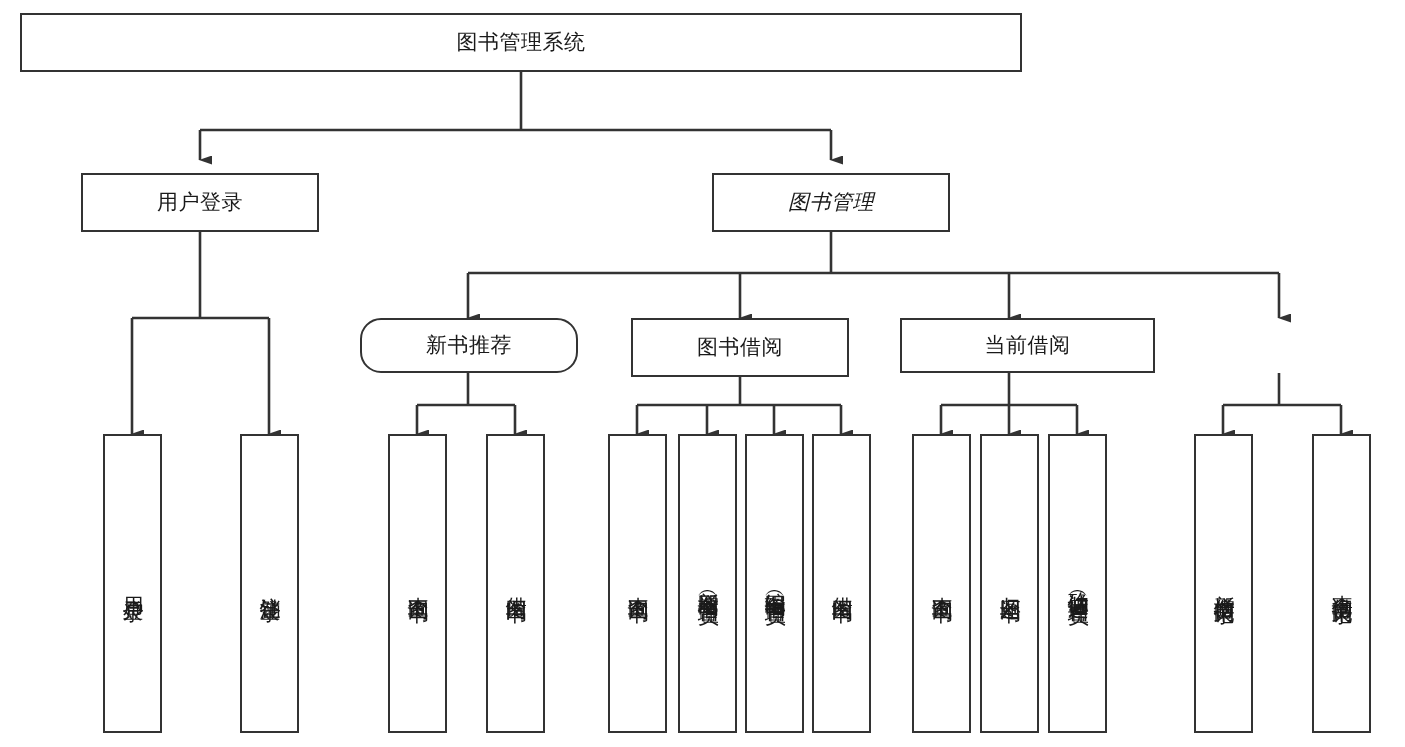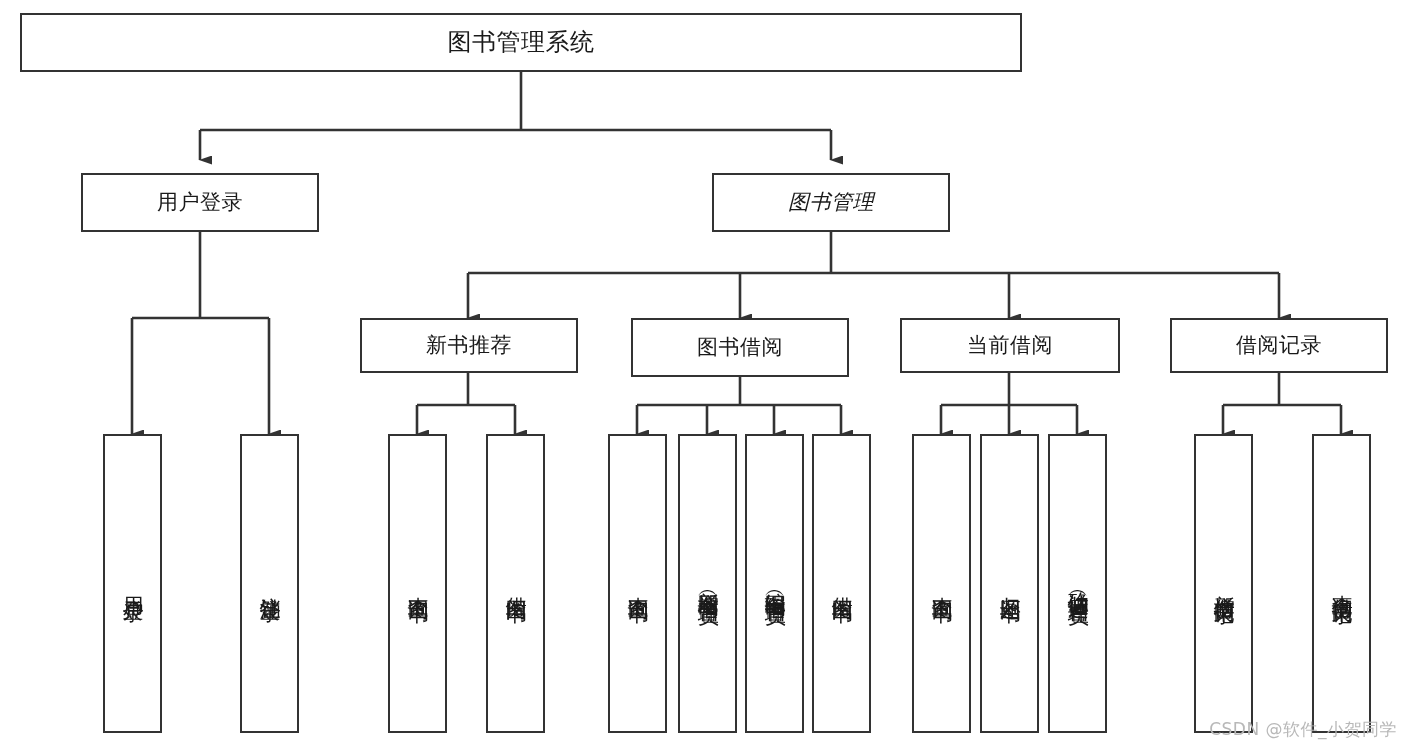--- a/index.html
+++ b/index.html
@@ -40,21 +40,21 @@
     color: #1a1a1a;
     text-align: center;
     line-height: 1.18;
     letter-spacing: 0.5px;
     white-space: nowrap;
   }
   .node.horiz .label {
     font-size: 21px;
   }
   .node.root .label {
-    font-size: 24px;
+    font-size: 21px;
     text-align: right;
   }
   .node.vert {
     align-items: center;
     justify-content: center;
   }
   .node.vert .label {
     writing-mode: vertical-rl;
     text-orientation: upright;
     font-size: 21px;
@@ -132,31 +132,28 @@
     <span class="label">图书管理系统</span>
   </div>
 
   <div class="node horiz" style="left:81px; top:173px; width:238px; height:59px;">
     <span class="label">用户登录</span>
   </div>
   <div class="node horiz" style="left:712px; top:173px; width:238px; height:59px;font-style:italic;">
     <span class="label">图书管理</span>
   </div>
 
-  <div class="node horiz" style="left:360px; top:318px; width:218px; height:55px;">
+  <div class="node horiz" style="left:360px; top:318px; width:218px; height:55px;border-radius:21px;">
     <span class="label">新书推荐</span>
   </div>
   <div class="node horiz" style="left:631px; top:318px; width:218px; height:59px;">
     <span class="label">图书借阅</span>
   </div>
-  <div class="node horiz" style="left:900px; top:318px; width:220px; height:55px;">
+  <div class="node horiz" style="left:900px; top:318px; width:255px; height:55px;">
     <span class="label">当前借阅</span>
-  </div>
-  <div class="node horiz" style="left:1170px; top:318px; width:218px; height:55px;">
-    <span class="label">借阅记录</span>
   </div>
 
   <div class="node vert" style="left:103px; top:434px; width:59px; height:299px;">
     <span class="label">用户登录</span>
   </div>
   <div class="node vert" style="left:240px; top:434px; width:59px; height:299px;">
     <span class="label">注销登录</span>
   </div>
 
   <div class="node vert" style="left:388px; top:434px; width:59px; height:299px;">
@@ -189,14 +186,13 @@
     <span class="label">确认归还（管理员）</span>
   </div>
 
   <div class="node vert" style="left:1194px; top:434px; width:59px; height:299px;">
     <span class="label">新增借阅记录</span>
   </div>
   <div class="node vert" style="left:1312px; top:434px; width:59px; height:299px;">
     <span class="label">查询借阅记录</span>
   </div>
 
-  <div id="watermark">CSDN @软件_小贺同学</div>
 </div>
 
 </body></html>

